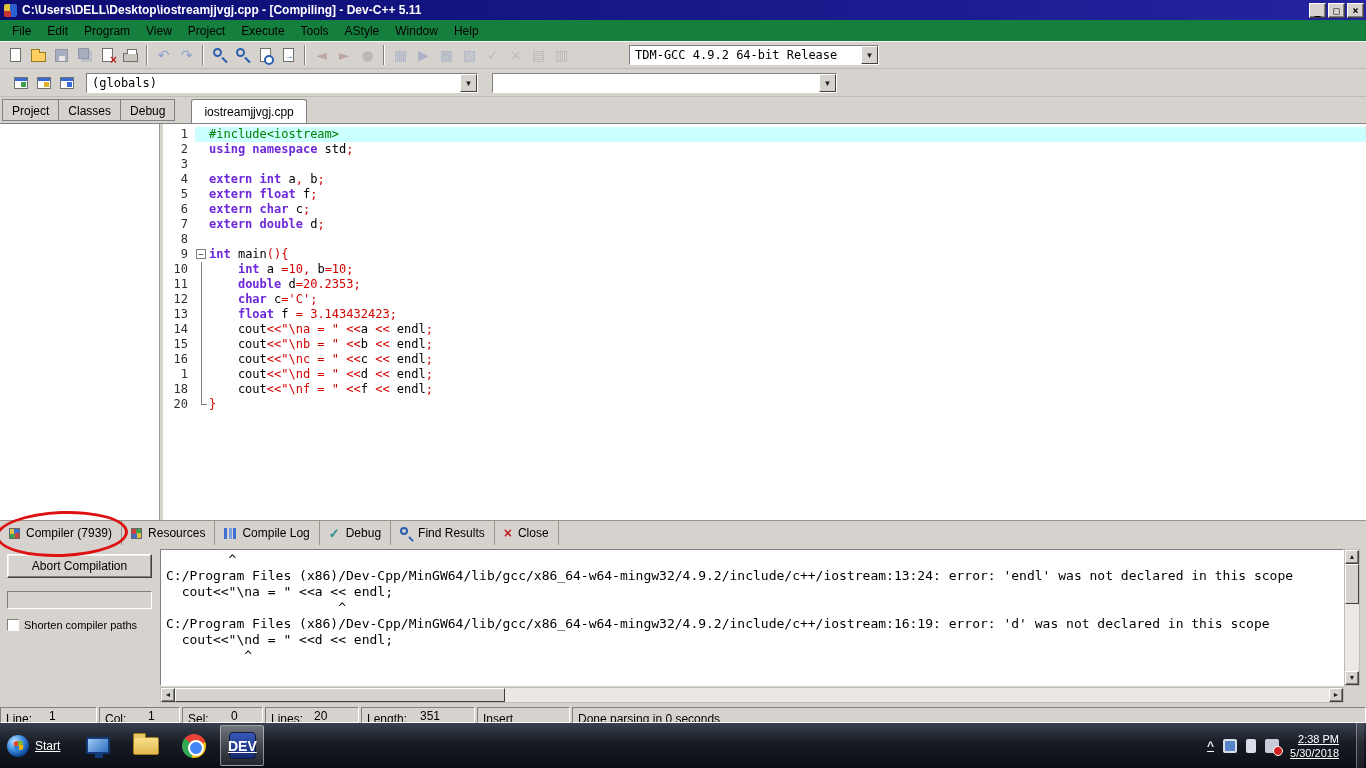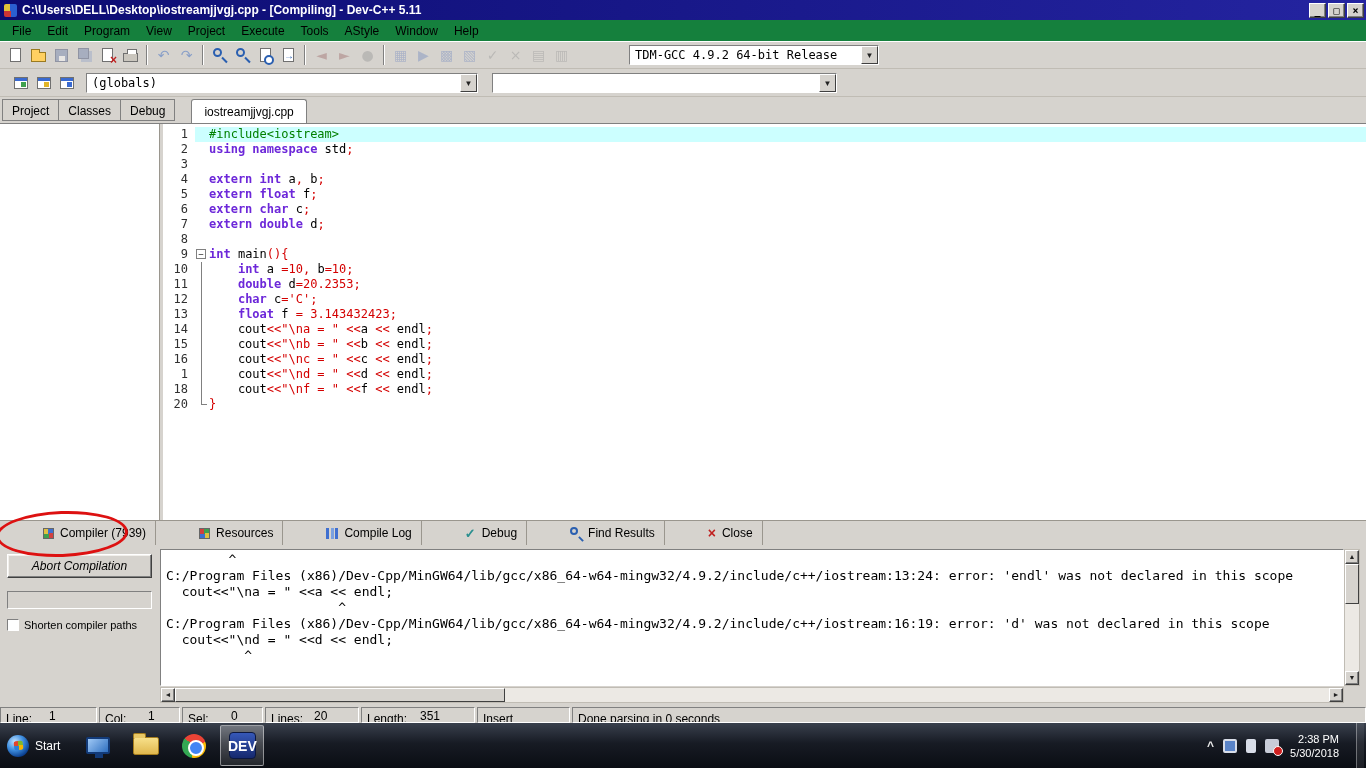--- a/index.html
+++ b/index.html
@@ -81,38 +81,38 @@
   .tok-sy { color:#d40000; }
   .tok-pp { color:#008000; }
   .fold-mid::before { content:""; position:absolute; left:6px; top:0; bottom:0; width:1px; background:#808080; }
   .fold-end::before { content:""; position:absolute; left:6px; top:0; height:8px; width:1px; background:#808080; }
   .fold-end::after  { content:""; position:absolute; left:6px; top:7px; width:6px; height:1px; background:#808080; }
   .foldbox { position:absolute; left:1px; top:2px; width:10px; height:10px; border:1px solid #808080; background:#fff;
              font:9px/8px "DejaVu Sans Mono",monospace; text-align:center; color:#303030; }
 
   
   .bottabs { height:25px; display:flex; align-items:stretch; background:#d6d3ce; border-top:1px solid #9a968e; font-size:12px; }
-  .btab { display:flex; align-items:center; gap:6px; padding:0 9px; border-right:1px solid #9a968e;margin-left:34px; }
+  .btab { display:flex; align-items:center; gap:6px; padding:0 9px; border-right:1px solid #9a968e; }
   .bi { display:inline-block; position:relative; flex:none; }
   .bi-quad { width:11px; height:11px; border:1px solid #666; background:conic-gradient(#3f6fd0 0 25%, #d04040 0 50%, #3fa04f 0 75%, #e0c040 0); }
   .bi-res  { width:11px; height:11px; border:1px solid #666; background:conic-gradient(#3fa04f 0 25%, #e0c040 0 50%, #3f6fd0 0 75%, #d04040 0); }
   .bi-bars { width:12px; height:11px; background:linear-gradient(90deg,#3f6fd0 0 3px,transparent 3px 5px,#7aa0e0 5px 8px,transparent 8px 9px,#3f6fd0 9px 12px); }
   .bi-check { color:#2a8f8f; font-weight:bold; font-size:13px; line-height:13px; }
   .bi-mag { width:8px; height:8px; border:2px solid #2a5fb0; border-radius:50%; margin:0 4px 4px 0; }
   .bi-mag::after { content:""; position:absolute; width:6px; height:2px; background:#2a5fb0; transform:rotate(45deg); left:6px; top:9px; }
   .bi-x { color:#c02020; font-weight:bold; font-size:14px; line-height:13px; }
 
   .annot { position:absolute; left:-4px; top:511px; width:132px; height:46px; border:3px solid #dd1111;
            border-radius:50%; transform:rotate(-2deg); pointer-events:none; z-index:40; }
 
   
   .botpanel { height:160px; display:flex; background:#d6d3ce; }
   .botleft { width:158px; flex:none; padding:9px 6px 0 7px; }
   .abortbtn { width:145px; height:24px; background:#d6d3ce; border:1px solid; border-color:#fff #404040 #404040 #fff;
-              box-shadow:inset -1px -1px 0 #808080, inset 1px 1px 0 #f2f0ec; text-align:center; line-height:22px;font-style:italic; }
+              box-shadow:inset -1px -1px 0 #808080, inset 1px 1px 0 #f2f0ec; text-align:center; line-height:22px; }
   .progress { width:145px; height:18px; margin-top:13px; border:1px solid; border-color:#808080 #fff #fff #808080; background:#d6d3ce; }
   .chkrow { margin-top:10px; display:flex; align-items:center; gap:5px; font-size:11px; }
   .chk { width:12px; height:12px; background:#fff; border:1px solid; border-color:#808080 #fff #fff #808080; flex:none; }
 
   .logwrap { flex:1; display:flex; flex-direction:column; padding:4px 6px 2px 2px; }
   .logmain { display:flex; flex:1; min-height:0; }
   .logbox { flex:1; background:#fff; border:1px solid; border-color:#808080 #fff #fff #808080; padding:2px 5px; overflow:hidden; }
   .logline { font:13px/16px "DejaVu Sans Mono",monospace; white-space:pre; color:#000; }
   .vscroll { width:16px; flex:none; display:flex; flex-direction:column; background:#ece9e4; border:1px solid #c0bcb4; }
   .sbtn { width:14px; height:14px; background:#d6d3ce; border:1px solid; border-color:#fff #404040 #404040 #fff;
@@ -125,21 +125,21 @@
   .corner { width:16px; height:16px; background:#d6d3ce; flex:none; }
 
   
   .statusbar { height:18px; display:flex; gap:2px; background:#d6d3ce; padding-top:2px; }
   .seg { position:relative; border:1px solid; border-color:#808080 #fff #fff #808080; height:16px; padding:4px 5px; white-space:pre; overflow:hidden; }
   .segval { position:absolute; left:48px; top:1px; }
   .s1{width:97px} .s2{width:81px} .s3{width:81px} .s4{width:94px} .s5{width:114px} .s6{width:93px} .s7{flex:1}
 
   
   .taskbar { height:45px; display:flex; align-items:center; color:#fff;
-             background:linear-gradient(#39404d,#171b24 45%,#0a0d13); }
+             background:linear-gradient(#39404d,#171b24 45%,#0a0d13);text-decoration:underline; }
   .startbtn { display:flex; align-items:center; gap:6px; padding:0 10px 0 7px; height:100%; }
   .orb { width:22px; height:22px; border-radius:50%; flex:none;
          background:radial-gradient(circle at 35% 30%, #bfe2ff, #3f8fe0 40%, #0a3f8f 75%, #062a60);
          display:flex; align-items:center; justify-content:center; }
   .flag { width:9px; height:9px; border-radius:2px; transform:rotate(-6deg);
           background:conic-gradient(#7db72f 0 25%, #f5b400 0 50%, #2e7fd4 0 75%, #e4452c 0); }
   .task-icons { display:flex; height:100%; align-items:center; gap:4px; margin-left:6px; }
   .ticon { width:44px; height:41px; display:flex; align-items:center; justify-content:center; border-radius:2px; }
   .ticon.active { background:linear-gradient(rgba(255,255,255,.30),rgba(255,255,255,.10)); border:1px solid rgba(255,255,255,.45); }
   .ic-monitor { width:24px; height:17px; background:linear-gradient(135deg,#9fc8f5,#2e6fc0); border:2px solid #123a78; border-radius:2px; position:relative; }

